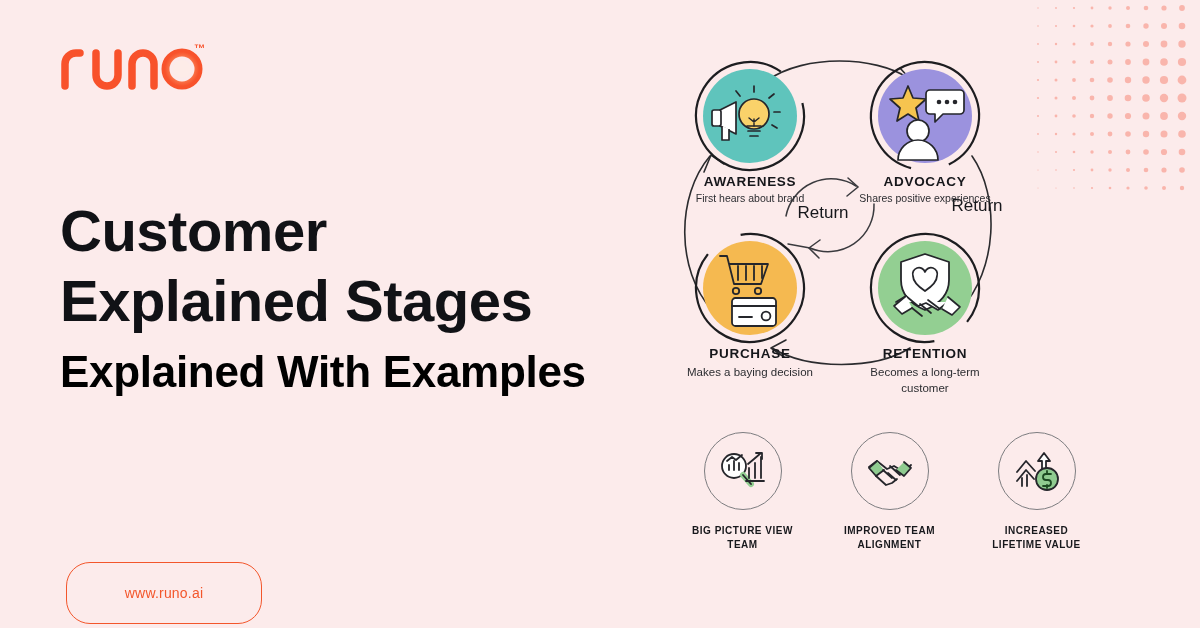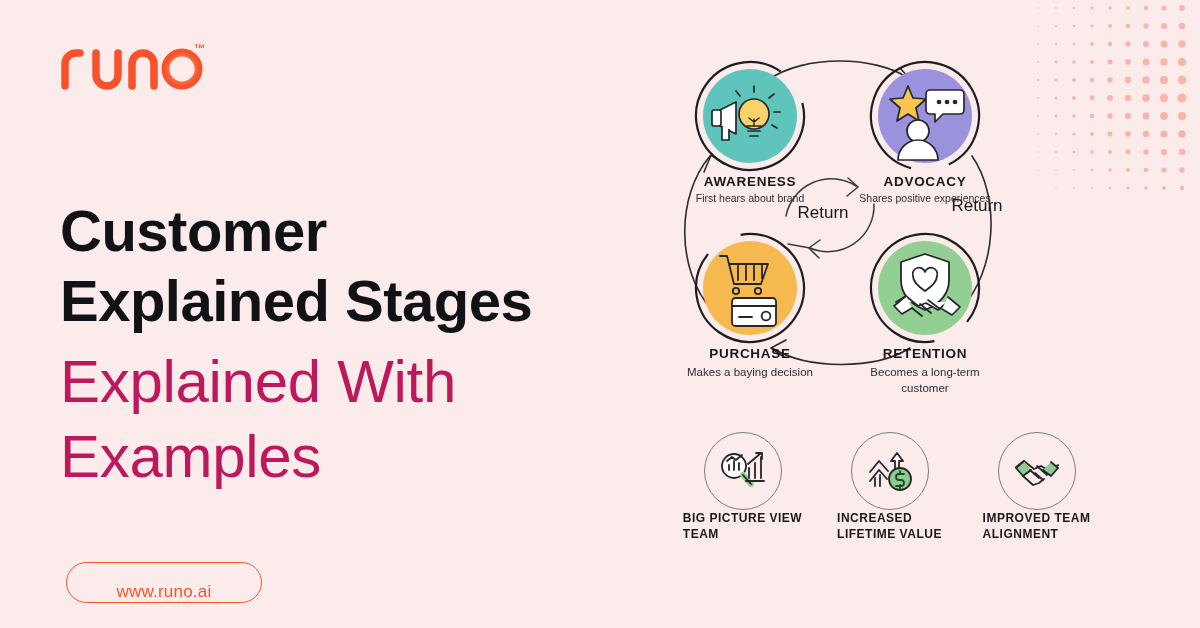--- a/index.html
+++ b/index.html
@@ -19,51 +19,51 @@
 
   .logo { position:absolute; left:58px; top:36px; height:52px; display:flex; align-items:flex-start; }
   .logo svg { display:block; }
 
   .headline { position:absolute; left:60px; top:196px; width:560px; }
   .h-bold {
     font-size:58px; font-weight:bold; color:#111216;
     line-height:1.21; letter-spacing:-0.5px;
   }
   .h-sub {
-    font-size:60px; font-weight:400; color:#be185d;
+    font-size:44px; font-weight:700; color:#000000;
     line-height:1.25; margin-top:8px; letter-spacing:-0.3px;
   }
 
   .url-pill {
     position:absolute; left:66px; top:562px;
-    width:196px; height:41px;
+    width:196px; height:62px;
     border:1.6px solid #F3562B; border-radius:24px;
-    display:flex; align-items:flex-end; justify-content:center;
-    color:#F3562B; font-size:17px; letter-spacing:0.2px;
+    display:flex; align-items:center; justify-content:center;
+    color:#F3562B; font-size:14px; letter-spacing:0.2px;
     background:transparent; cursor:pointer;
   }
 
   
   .right { position:absolute; left:620px; top:0; width:580px; height:628px; }
   #cycle { position:absolute; left:40px; top:48px; }
 
   .stage-title { font-size:13.5px; font-weight:bold; fill:#16171b; letter-spacing:0.7px; }
   .stage-desc  { font-size:10.5px; font-weight:400; fill:#2c2d31; }
   .return-lbl  { font-size:17px; font-weight:400; fill:#16171b; }
 
   
   .benefits { position:absolute; left:60px; top:432px; width:420px; display:flex; gap:22px; }
   .benefit { width:125px; display:flex; flex-direction:column; align-items:center; }
   .benefit .ring {
     width:78px; height:78px; border-radius:50%;
     border:1.3px solid #7d7d80; display:flex; align-items:center; justify-content:center;
   }
   .benefit .cap {
-    
-    font-size:12px; font-weight:bold; color:#17181c;
+    margin-top:14px; text-align:center;
+    font-size:10px; font-weight:bold; color:#17181c;
     letter-spacing:0.5px; line-height:1.35;
   }
 </style>
 </head>
 <body>
 
 <svg id="dots" viewBox="0 0 170 200">
   <g fill="#F9B5AC">
     <circle cx="8" cy="8" r="0.7"></circle>
       <circle cx="26" cy="8" r="0.9"></circle>
@@ -334,51 +334,51 @@
         </svg>
       </div>
       <div class="cap">
         <span>BIG PICTURE VIEW</span><br>
         <span>TEAM</span>
       </div>
     </div>
 
     <div class="benefit">
       <div class="ring">
+        <svg width="50" height="42" viewBox="0 0 50 42">
+          <g fill="#FFFFFF" stroke="#25262b" stroke-width="1.8" stroke-linecap="round" stroke-linejoin="round">
+            <path d="M4 17 l8 -6 l10 8 l7 -3 l10 6 l7 -7" fill="none"></path>
+            <path d="M12 11 l-8 7 l7 8 l8 -6" fill="#8FCB90"></path>
+            <path d="M39 12 l7 6 l-7 8 l-8 -6" fill="#8FCB90"></path>
+            <path d="M18 20 l9 8 M25 16 l10 9 M31 30 l-8 -7" fill="none"></path>
+            <path d="M11 26 l10 9 l6 -2 l5 -4" fill="none"></path>
+          </g>
+        </svg>
+      </div>
+      <div class="cap">
+        <span>IMPROVED TEAM</span><br>
+        <span>ALIGNMENT</span>
+      </div>
+    </div>
+
+    <div class="benefit">
+      <div class="ring">
         <svg width="48" height="46" viewBox="0 0 48 46">
           <g fill="none" stroke="#25262b" stroke-width="1.8" stroke-linecap="round" stroke-linejoin="round">
             <path d="M4 33 l9 -11 l8 9"></path>
             <path d="M4 24 l9 -11 l9 10"></path>
             <path d="M9 30 v8 M14 27 v11"></path>
             <path d="M30 20 v16" stroke-width="1.8"></path>
             <path d="M25 13 l6 -8 l6 8 h-4 v10 h-4 v-10 Z" fill="#FFFFFF"></path>
             <circle cx="34" cy="31" r="11" fill="#8FCB90"></circle>
             <path d="M38 26 h-5 a3 3 0 0 0 0 6 h2 a3 3 0 0 1 0 6 h-5" stroke="#1c4a22"></path>
             <path d="M34 23 v3 M34 37 v3" stroke="#1c4a22"></path>
           </g>
         </svg>
       </div>
       <div class="cap">
         <span>INCREASED</span><br>
         <span>LIFETIME VALUE</span>
       </div>
     </div>
 
-    <div class="benefit">
-      <div class="ring">
-        <svg width="50" height="42" viewBox="0 0 50 42">
-          <g fill="#FFFFFF" stroke="#25262b" stroke-width="1.8" stroke-linecap="round" stroke-linejoin="round">
-            <path d="M4 17 l8 -6 l10 8 l7 -3 l10 6 l7 -7" fill="none"></path>
-            <path d="M12 11 l-8 7 l7 8 l8 -6" fill="#8FCB90"></path>
-            <path d="M39 12 l7 6 l-7 8 l-8 -6" fill="#8FCB90"></path>
-            <path d="M18 20 l9 8 M25 16 l10 9 M31 30 l-8 -7" fill="none"></path>
-            <path d="M11 26 l10 9 l6 -2 l5 -4" fill="none"></path>
-          </g>
-        </svg>
-      </div>
-      <div class="cap">
-        <span>IMPROVED TEAM</span><br>
-        <span>ALIGNMENT</span>
-      </div>
-    </div>
-
   </div>
 </div>
 
 </body></html>

